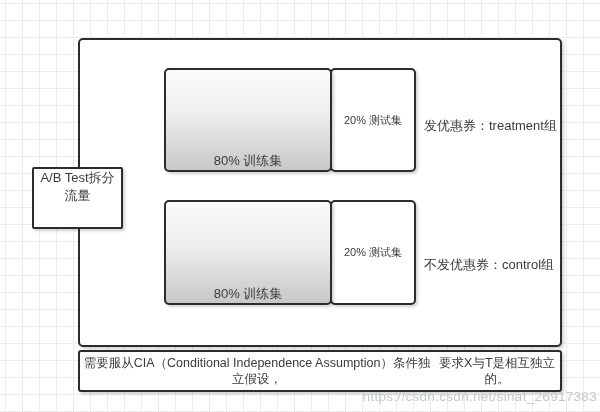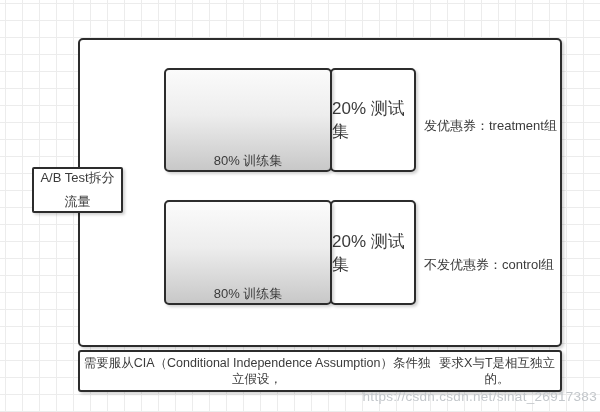--- a/index.html
+++ b/index.html
@@ -27,26 +27,26 @@
     background: #ffffff;
     box-shadow: 2px 2px 3px rgba(0,0,0,0.18);
   }
   .outer-box {
     left: 78px; top: 38px;
     width: 484px; height: 309px;
     border-radius: 5px;
   }
   .source-box {
     left: 32px; top: 167px;
-    width: 91px; height: 46px;
+    width: 91px; height: 62px;
     border-radius: 2px;
     display: flex;
     flex-direction: column;
     align-items: center;
-    justify-content: space-between;
+    justify-content: flex-start;
     font-size: 13px;
     line-height: 1.35;
     text-align: center;
     z-index: 3;
   }
   .row {
     position: absolute;
     left: 164px;
     display: flex;
     z-index: 2;
@@ -70,21 +70,21 @@
     position: relative;
     width: 86px; height: 100%;
     margin-left: -2px;
     border: 2px solid #2c2c2c;
     border-radius: 5px;
     background: #ffffff;
     box-shadow: 2px 2px 3px rgba(0,0,0,0.18);
     display: flex;
     align-items: center;
     justify-content: center;
-    font-size: 17px;
+    font-size: 11px;
     z-index: 1;
   }
   .group-label {
     position: absolute;
     left: 424px;
     display: flex;
     align-items: center;
     font-size: 13px;
     white-space: nowrap;
     z-index: 2;

